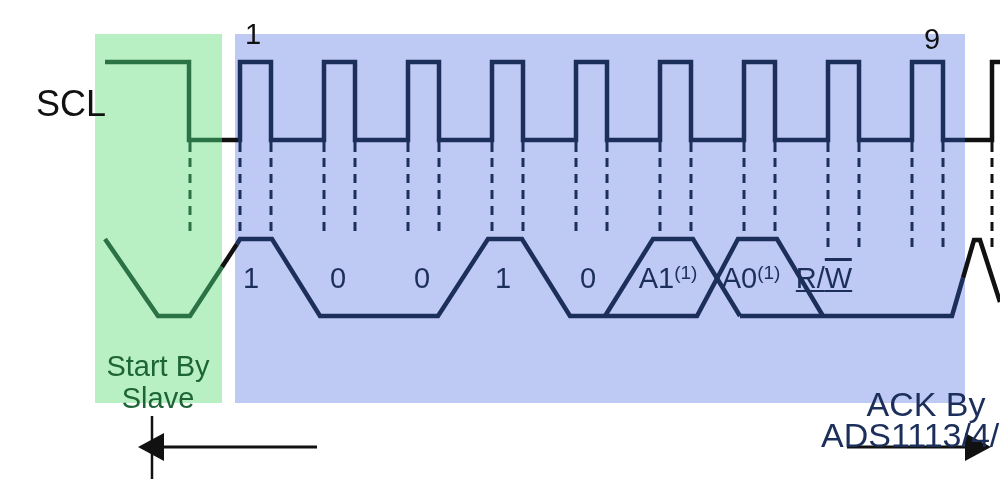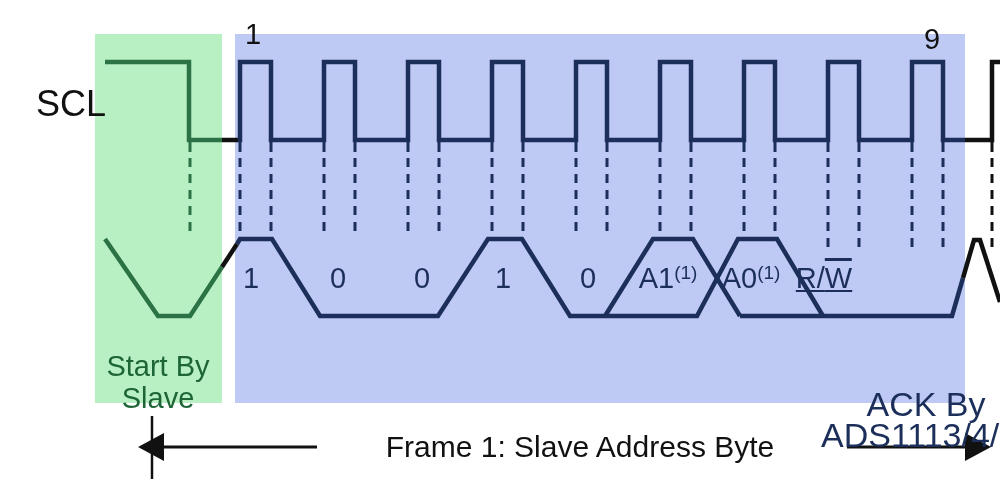--- a/index.html
+++ b/index.html
@@ -94,15 +94,14 @@
     <span>R/</span><span class="over">W</span>
   </div>
 
   <div class="lbl caption-green" style="left:158px;top:331px;margin-top:20px;">
     <div>Start By</div>
     <div>Slave</div>
   </div>
   <div class="lbl caption-navy" style="left:926px;top:338px;transform:translateX(-50%);">ACK By</div>
   <div class="lbl caption-navy" style="left:821px;top:369px;">ADS1113/4/</div>
 
-  <div class="lbl frame-caption" style="left:580px;top:430px;">Frame 1: Slave Address Byte</div>
 
 </div>
 
 </body></html>

